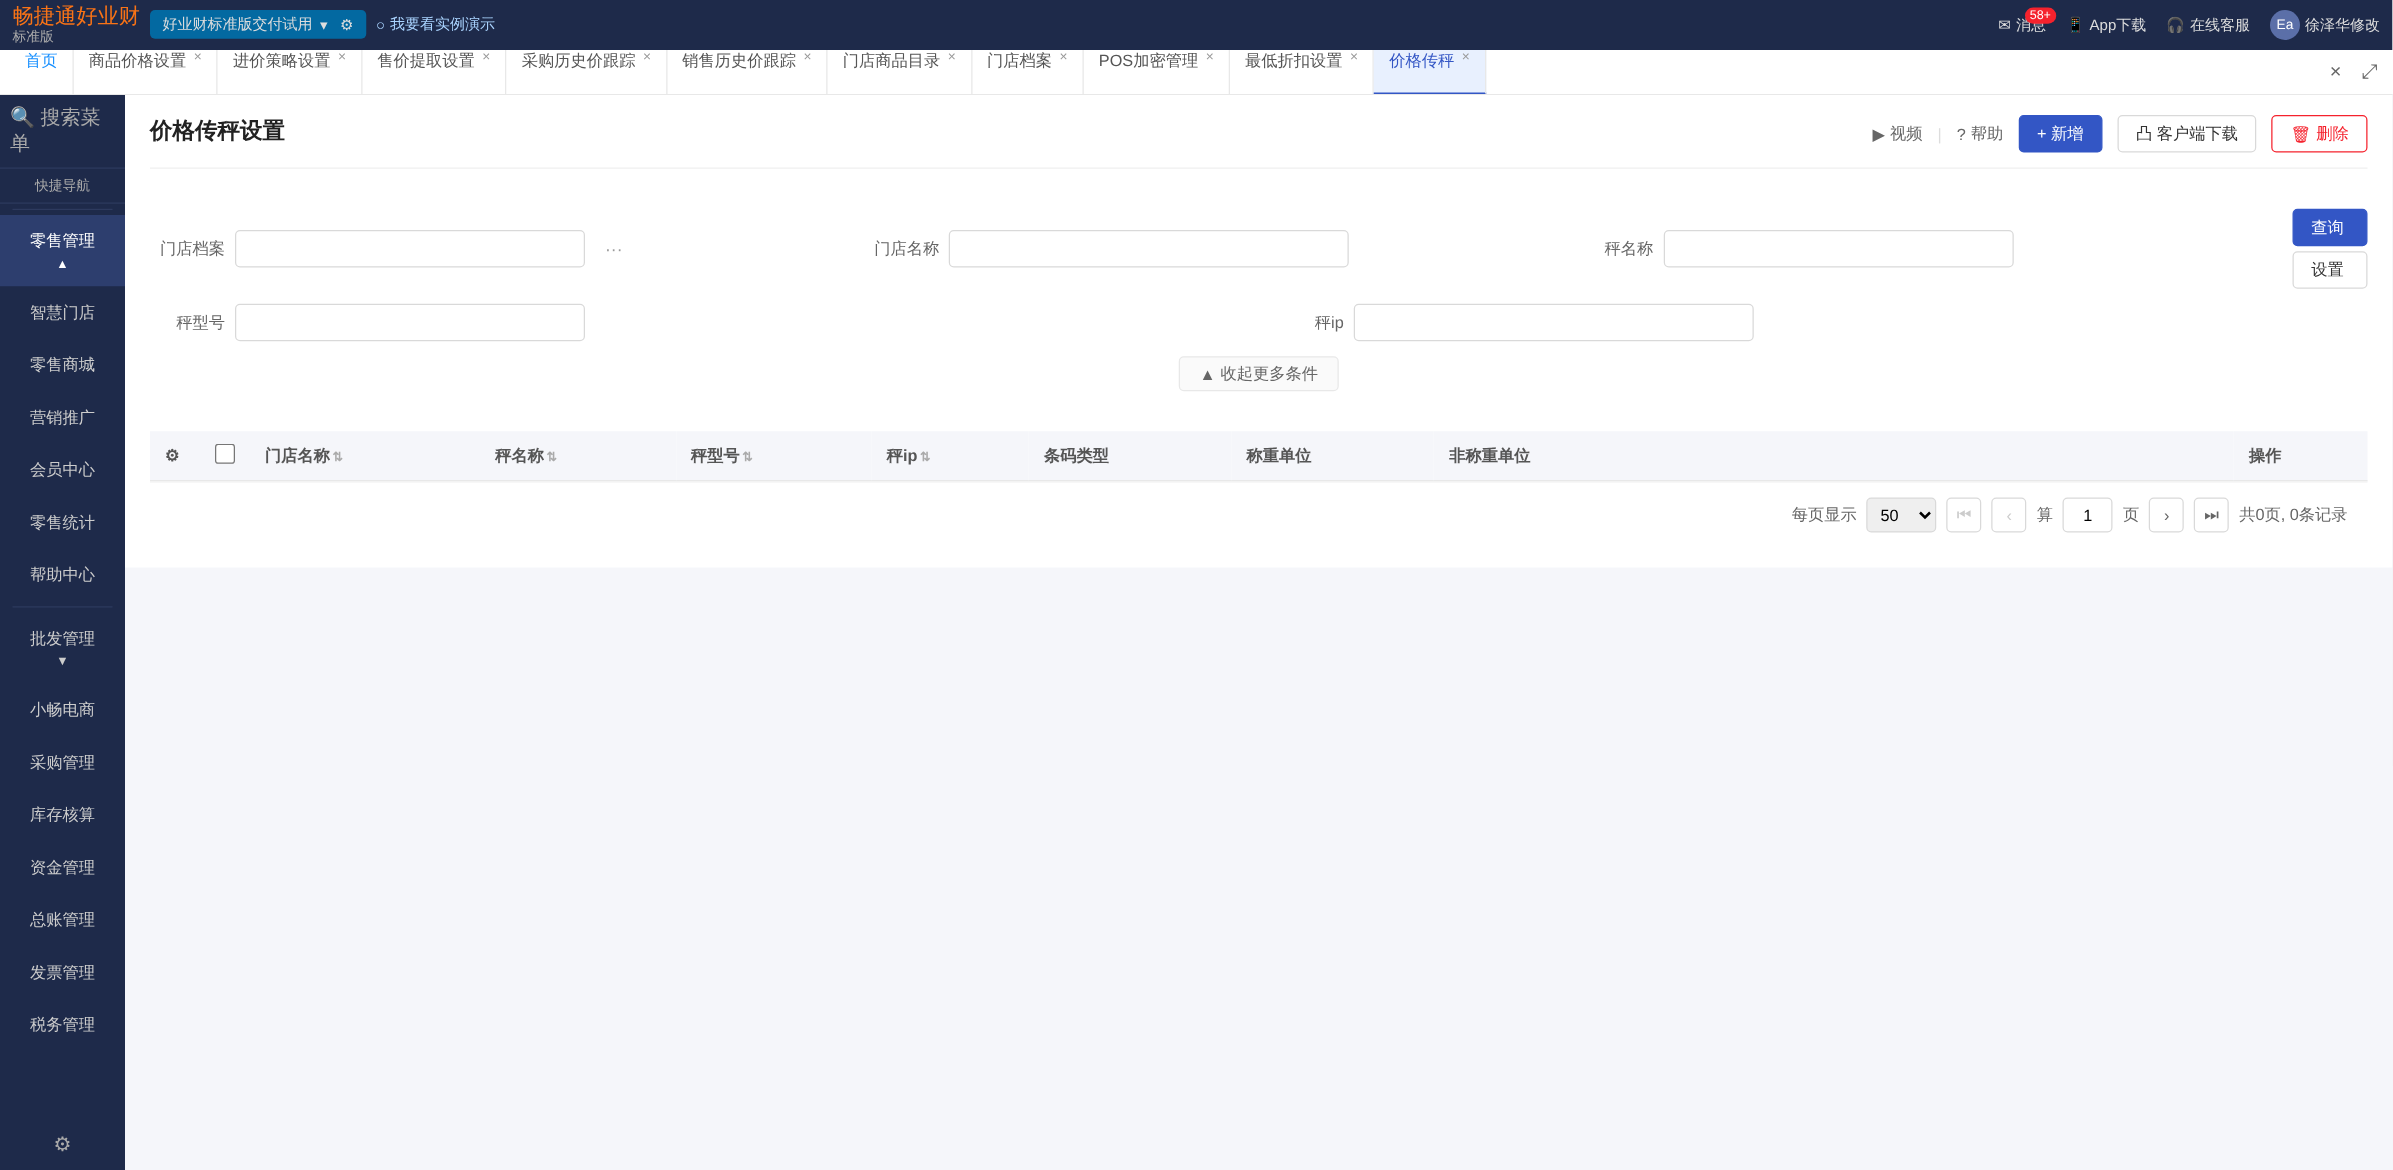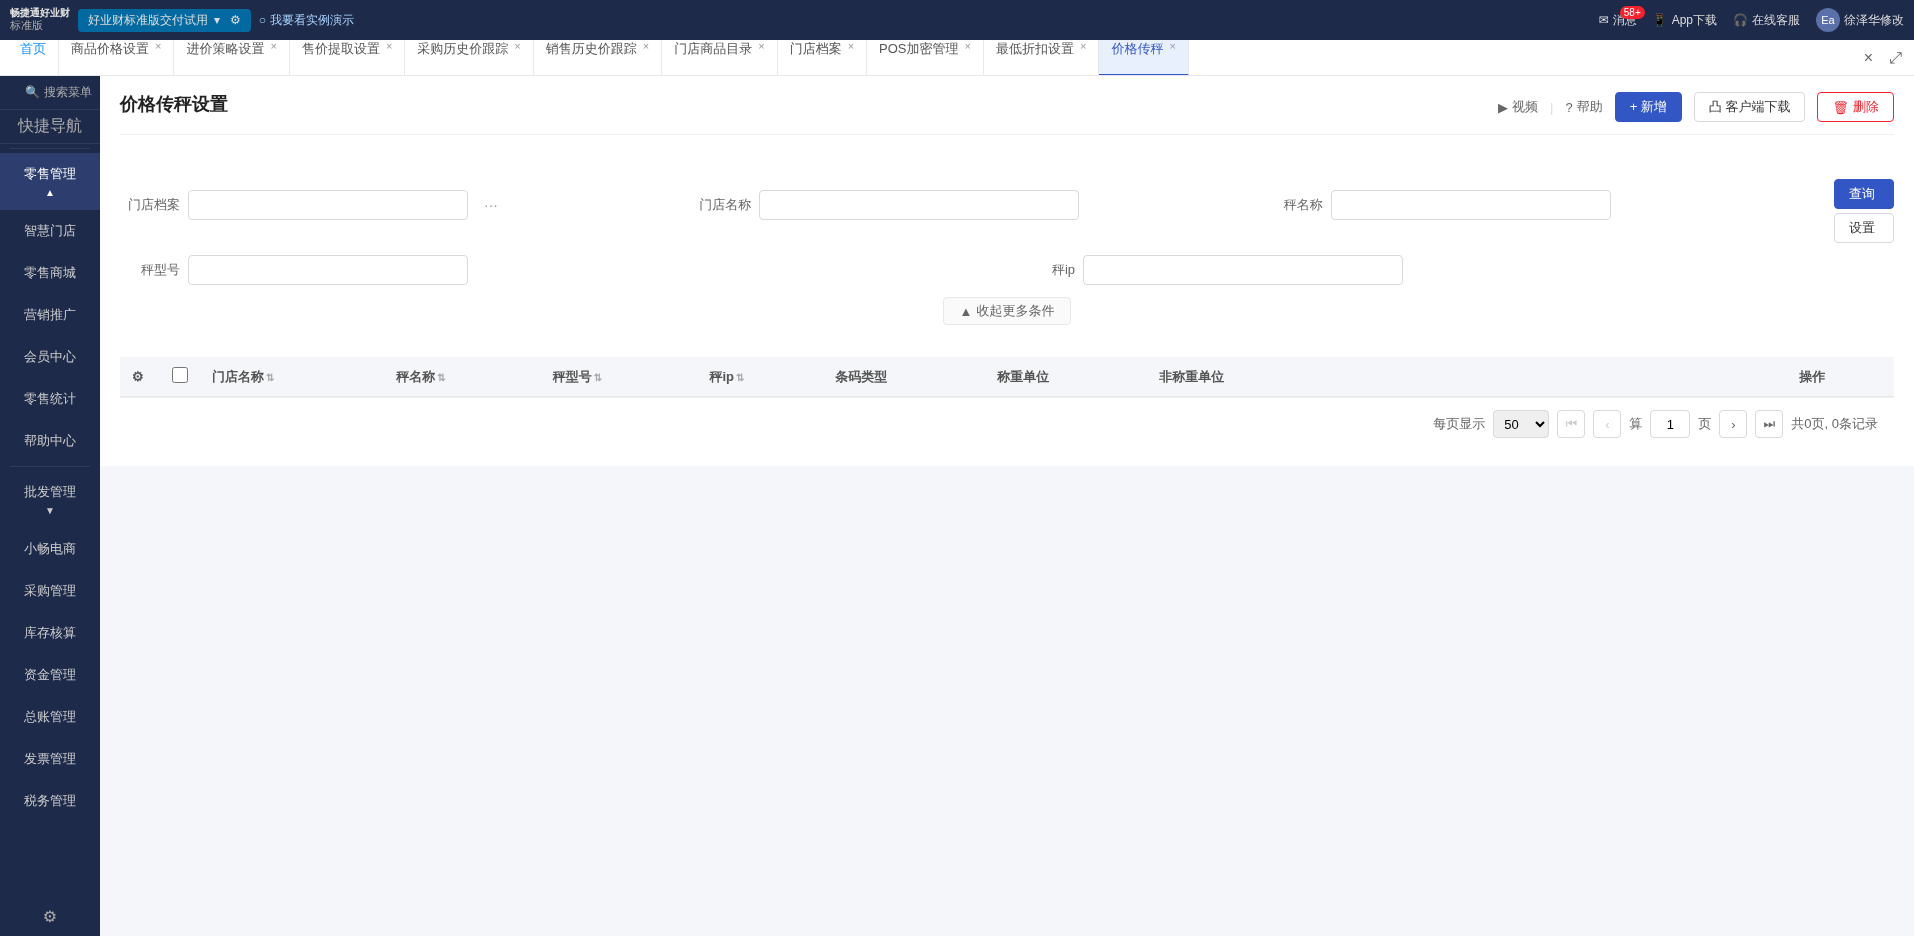--- a/index.html
+++ b/index.html
@@ -5,21 +5,21 @@
     * { box-sizing: border-box; margin: 0; padding: 0; }
     body { font-family: 'Microsoft YaHei', Arial, sans-serif; font-size: 13px; background: #f0f2f5; color: #333; }
 
     
     .top-bar {
       display: flex; align-items: center; background: #1e2a4a; height: 40px; padding: 0 10px;
       color: #fff; justify-content: space-between;
     }
     .top-bar-left { display: flex; align-items: center; gap: 8px; }
     .app-logo { font-size: 12px; color: #ccc; display: flex; flex-direction: column; line-height: 1.2; }
-    .app-logo .title { font-size: 10px; color: #e5e5e5; font-weight: bold; }
+    .app-logo .title { font-size: 17px; color: #f97316; }
     .app-logo .sub { font-size: 11px; color: #aaa; }
     .version-selector {
       display: flex; align-items: center; background: #0369a1; border-radius: 4px;
       padding: 3px 10px; gap: 6px; font-size: 12px; color: #ddd; cursor: pointer;
     }
     .demo-btn { display: flex; align-items: center; gap: 4px; font-size: 12px; color: #aad4ff; cursor: pointer; }
     .top-bar-right { display: flex; align-items: center; gap: 16px; }
     .top-bar-right .icon-item { display: flex; align-items: center; gap: 4px; font-size: 12px; color: #ddd; cursor: pointer; position: relative; }
     .badge {
       background: #f5222d; color: #fff; font-size: 10px; border-radius: 8px;
@@ -47,25 +47,25 @@
 
     
     .main-layout { display: flex; height: calc(100vh - 76px); }
 
     
     .sidebar {
       width: 100px; background: #1e2a4a; color: #ccc; display: flex; flex-direction: column;
       align-items: center; padding-top: 0; overflow-y: auto; flex-shrink: 0;
     }
     .sidebar-search {
-      width: 100%; padding: 8px; text-align: right; font-size: 12px; color: #aaa;
+      width: 100%; padding: 8px; text-align: left; font-size: 16px; color: #aaa;
       cursor: pointer; border-bottom: 1px solid #2d3a5e;
     }
     .sidebar-nav {
-      width: 100%; padding: 6px 0; text-align: center; font-size: 16px; color: #aaa;
+      width: 100%; padding: 6px 0; text-align: center; font-size: 11px; color: #aaa;
       cursor: pointer; border-bottom: 1px solid #2d3a5e;
     }
     .sidebar-item {
       width: 100%; padding: 12px 0; text-align: left; font-size: 13px; color: #ccc;
       cursor: pointer; display: flex; flex-direction: column; align-items: center; gap: 4px;
     }
     .sidebar-item.active { background: #2d3e6e; color: #fff; }
     .sidebar-divider { width: 80%; border-top: 1px solid #2d3a5e; margin: 4px auto; }
     .sidebar-bottom { margin-top: auto; padding: 10px; }
     .gear-btn { text-align: center; color: #aaa; cursor: pointer; font-size: 16px; }
@@ -334,21 +334,21 @@
           </div>
           <div class="form-item">
             <label class="form-label">门店名称</label>
             <input class="form-input" type="text" style="max-width: 320px;">
           </div>
           <div class="form-item">
             <label class="form-label">秤名称</label>
             <input class="form-input" type="text" style="max-width: 280px;">
           </div>
           <div style="display:flex;flex-direction:column;gap:4px;align-self:flex-start;">
-            <button class="btn btn-primary" style="min-width:60px;margin-top:12px;">查询</button>
+            <button class="btn btn-primary" style="min-width:60px;">查询</button>
             <button class="btn btn-default" style="min-width:60px;">设置</button>
           </div>
         </div>
         <div class="form-row">
           <div class="form-item">
             <label class="form-label">秤型号</label>
             <input class="form-input" type="text" style="max-width: 280px;">
           </div>
           <div class="form-item">
             <label class="form-label">秤ip</label>

